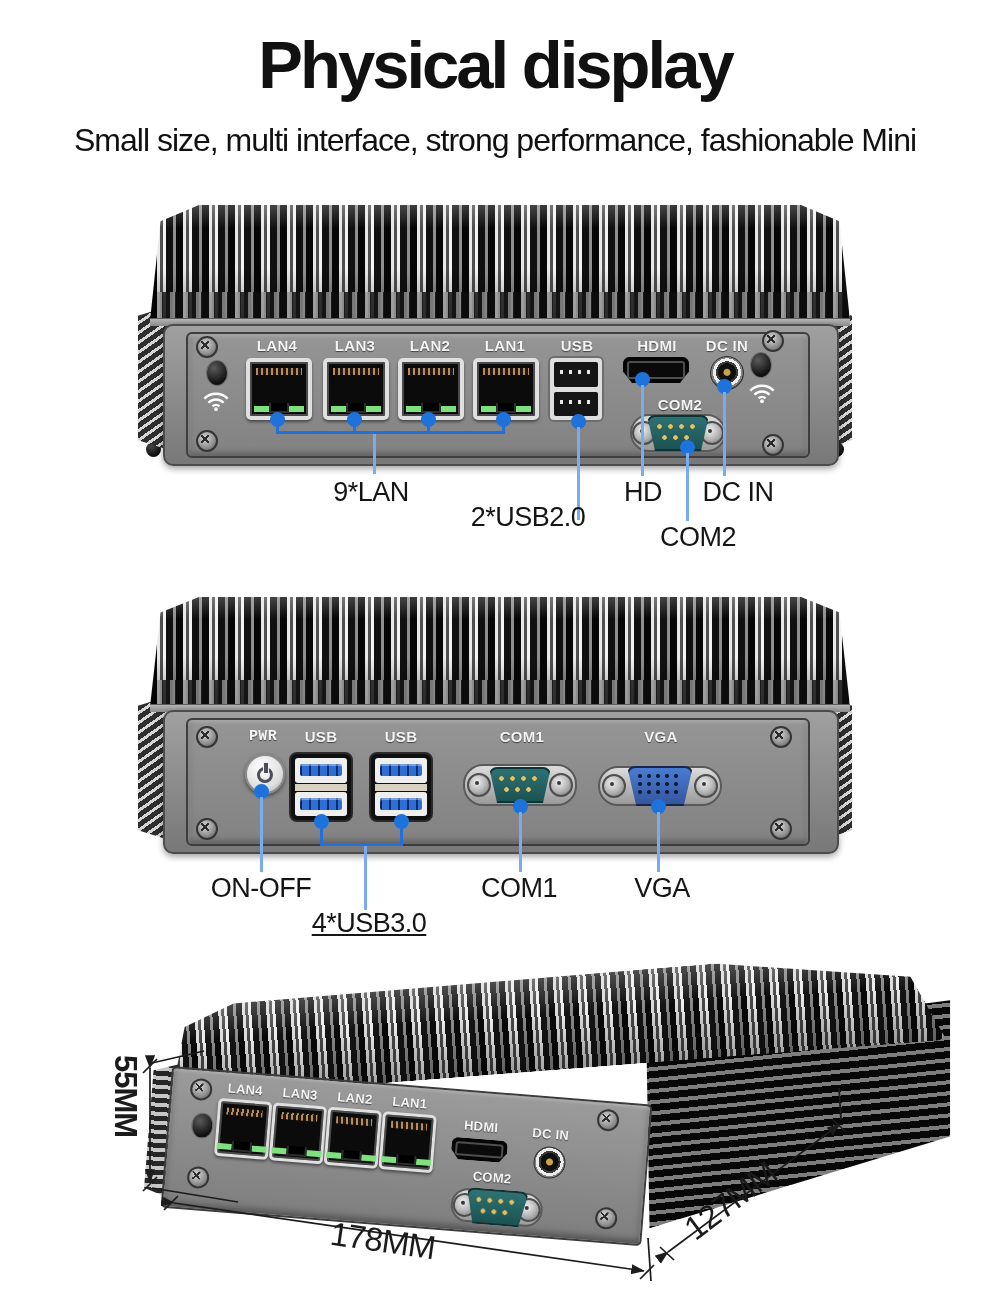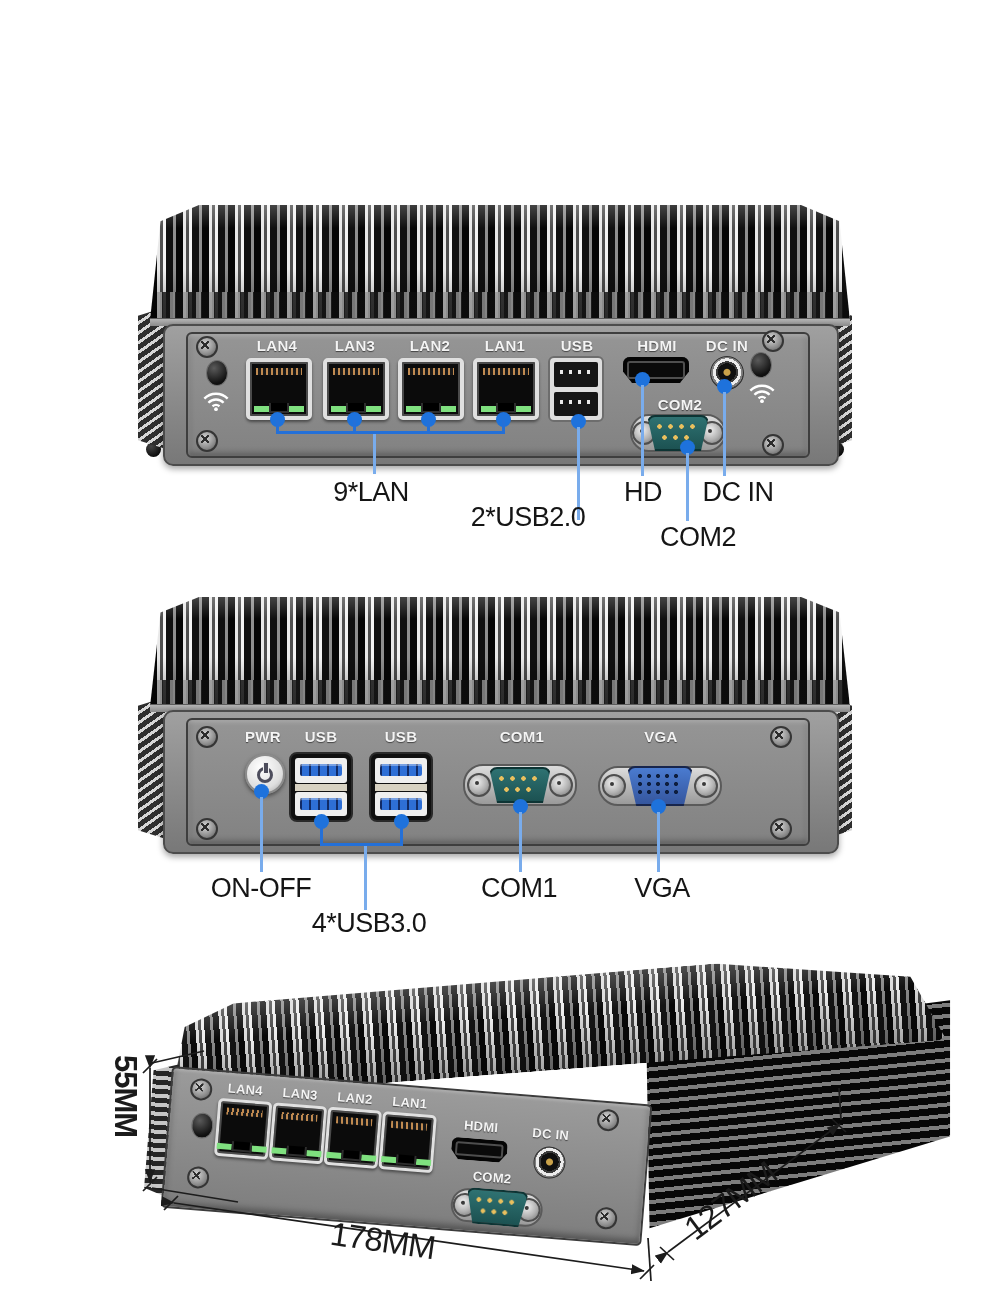--- a/index.html
+++ b/index.html
@@ -138,20 +138,22 @@
   .dim-label{position:absolute;font-size:33px;font-weight:500;color:#1b1b1b;letter-spacing:-1px;white-space:nowrap;}
   .dim-h{left:84px;top:1078px;transform:rotate(90deg);transform-origin:center;font-size:31px;font-weight:600;}
   .dim-w{left:330px;top:1222px;transform:rotate(8.2deg);}
   .dim-d{left:678px;top:1182px;transform:rotate(-37deg);}
 </style>
 </head>
 <body>
 
 <div class="page">
 
+  <div class="title">Physical display</div>
+  <div class="subtitle">Small size, multi interface, strong performance, fashionable Mini</div>
 
   <div>
     <div class="lug" style="left:146px;top:442px;"></div>
     <div class="lug" style="left:829px;top:442px;"></div>
     <div class="serr" style="left:138px;top:302px;width:44px;height:152px;"></div>
     <div class="serr r" style="left:808px;top:302px;width:44px;height:152px;"></div>
     <div class="fins" style="left:150px;top:205px;width:700px;height:116px;"></div>
     <div class="fin-tips" style="left:157px;top:292px;width:686px;height:26px;"></div>
     <div class="fin-base" style="left:150px;top:318px;width:700px;"></div>
     <div class="body-shell" style="left:163px;top:324px;width:672px;height:138px;"></div>
@@ -237,21 +239,21 @@
     <div class="fin-tips" style="left:157px;top:680px;width:686px;height:24px;"></div>
     <div class="fin-base" style="left:150px;top:704px;width:700px;"></div>
     <div class="body-shell" style="left:163px;top:710px;width:672px;height:140px;"></div>
     <div class="panel" style="left:186px;top:718px;width:620px;height:124px;"></div>
 
     <div class="screw" style="left:196px;top:726px;"></div>
     <div class="screw" style="left:770px;top:726px;"></div>
     <div class="screw" style="left:196px;top:818px;"></div>
     <div class="screw" style="left:770px;top:818px;"></div>
 
-    <div class="plabel" style="left:263px;top:728px;">PWR</div>
+    <div class="plabel" style="left:263px;top:728px;font-family:Liberation Mono, monospace;">PWR</div>
     <div class="plabel" style="left:321px;top:728px;">USB</div>
     <div class="plabel" style="left:401px;top:728px;">USB</div>
     <div class="plabel" style="left:522px;top:728px;">COM1</div>
     <div class="plabel" style="left:661px;top:728px;">VGA</div>
 
     <div class="pwrbtn" style="left:245px;top:754px;"></div>
     <div class="usb3" style="left:289px;top:752px;">
       <div class="slot"></div>
       <div class="sep"></div>
       <div class="slot"></div>
@@ -283,21 +285,21 @@
     <div class="lineH" style="left:320px;top:843px;width:83px;"></div>
     <div class="lineV" style="left:364px;top:846px;height:64px;"></div>
     <div class="dot" style="left:513px;top:799px;"></div>
     <div class="lineV" style="left:519px;top:812px;height:60px;"></div>
     <div class="dot" style="left:651px;top:799px;"></div>
     <div class="lineV" style="left:657px;top:812px;height:60px;"></div>
 
     <div class="callout" style="left:261px;top:873px;">ON-OFF</div>
     <div class="callout" style="left:519px;top:873px;">COM1</div>
     <div class="callout" style="left:662px;top:873px;">VGA</div>
-    <div class="callout" style="left:369px;top:908px;">4*USB3.0</div>
+    <div class="callout" style="left:369px;top:908px;text-decoration:underline;">4*USB3.0</div>
   </div>
 
   <div>
     <div class="p3-side"></div>
     <div class="p3-top"></div>
     <div class="p3-serr"></div>
     <div class="p3-panel">
       <div class="screw" style="left:18px;top:8px;"></div>
       <div class="screw" style="left:22px;top:96px;"></div>
       <div class="screw" style="left:426px;top:6px;"></div>

